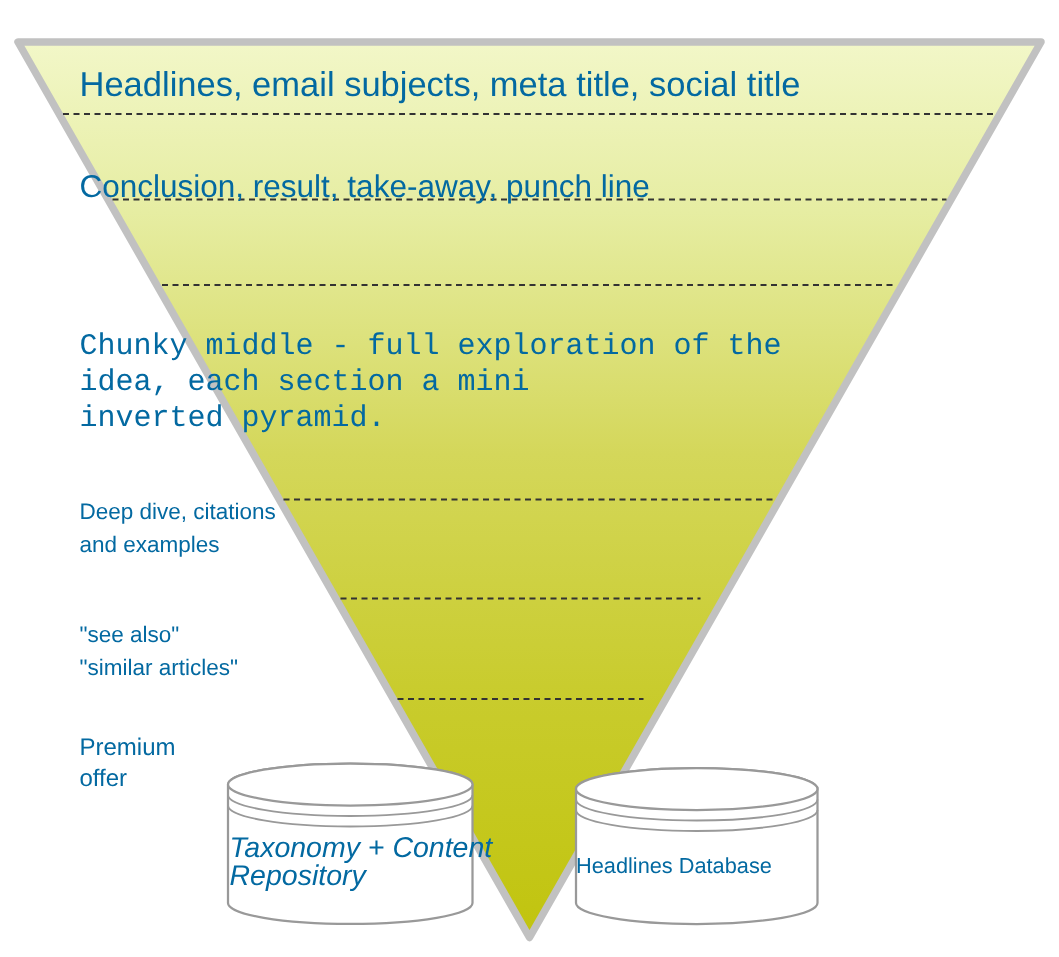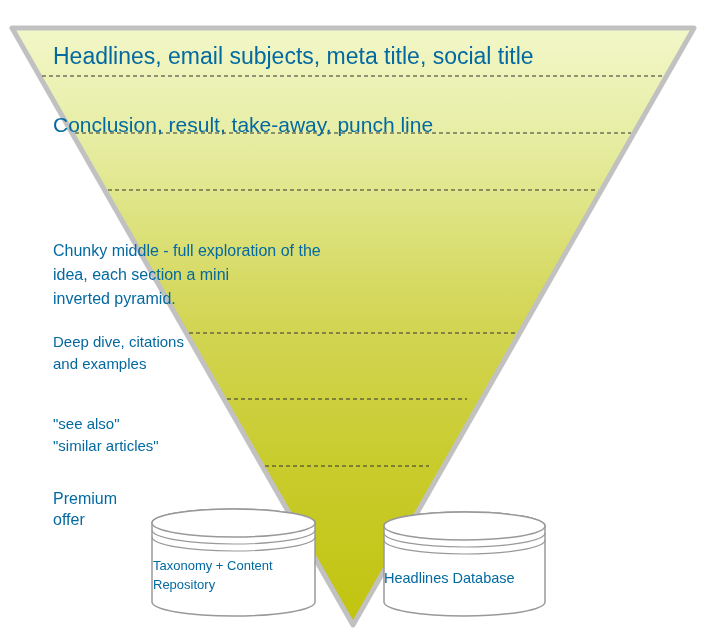--- a/index.html
+++ b/index.html
@@ -22,25 +22,25 @@
   }
   .t {
     position: absolute;
     text-align: left;
     white-space: pre-line;
     color: #0369a1;
   }
   .layer-1 { left: 53px;  top: 42px;  width: 600px; font-size: 23px; line-height: 28px; }
   .layer-2 { left: 53px;  top: 91px;  width: 600px; font-size: 21px; line-height: 26px; margin-top: 21px; }
   .layer-3 { left: 53px;  top: 153px; width: 600px; font-size: 19px; line-height: 24px; }
-  .layer-4 { left: 53px;  top: 239px; width: 600px; font-size: 16px; line-height: 24px; }
+  .layer-4 { left: 53px;  top: 220px; width: 600px; font-size: 20px; line-height: 24px; font-family: Liberation Mono, monospace; }
   .layer-5 { left: 53px;  top: 331px; width: 600px; font-size: 15px; line-height: 22px; }
   .layer-6 { left: 53px;  top: 413px; width: 600px; font-size: 15px; line-height: 22px; }
   .layer-7 { left: 53px;  top: 488px; width: 600px; font-size: 16px; line-height: 21px; }
-  .db-label-left  { left: 153px; top: 556px; width: 176px; font-size: 13px; line-height: 19px; }
+  .db-label-left  { left: 153px; top: 556px; width: 176px; font-size: 19px; line-height: 19px; font-style: italic; }
   .db-label-right { left: 384px; top: 569px; width: 161px; font-size: 14.5px; line-height: 19px; }
 </style>
 </head>
 <body>
 
 <div class="stage">
 
   <svg width="706" height="638" viewBox="0 0 706 638">
     <defs>
       <linearGradient id="funnelGrad" x1="0" y1="0" x2="0" y2="1">

